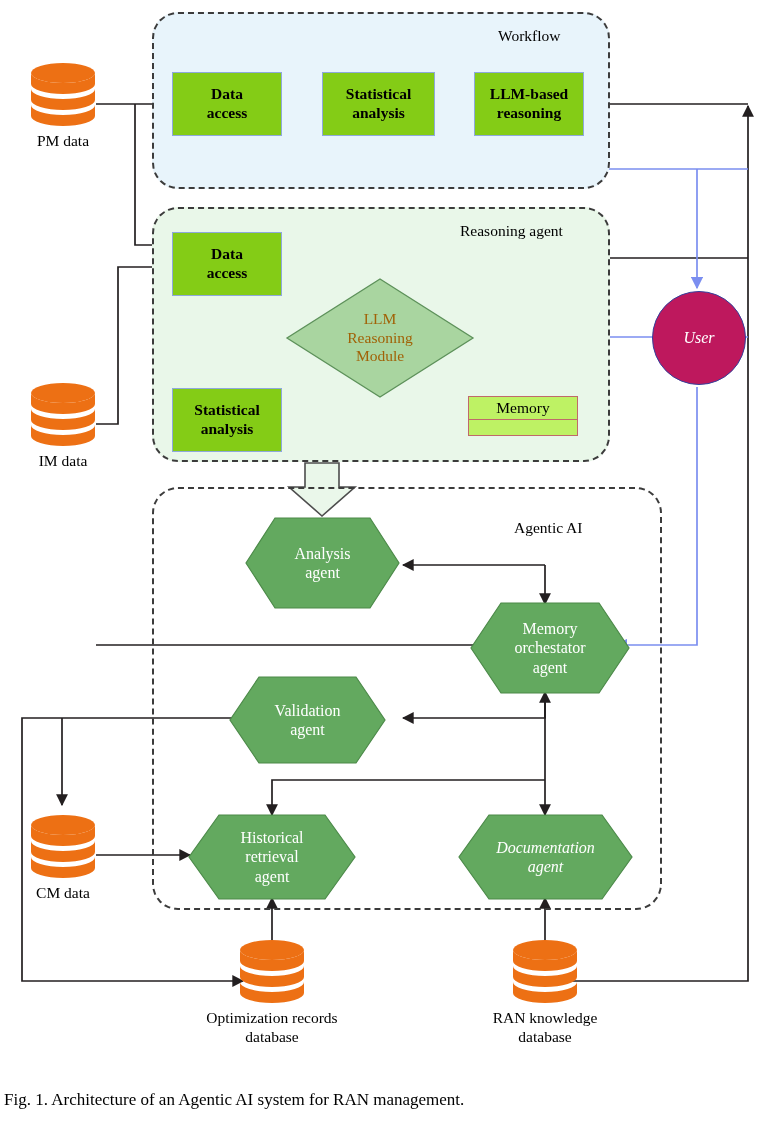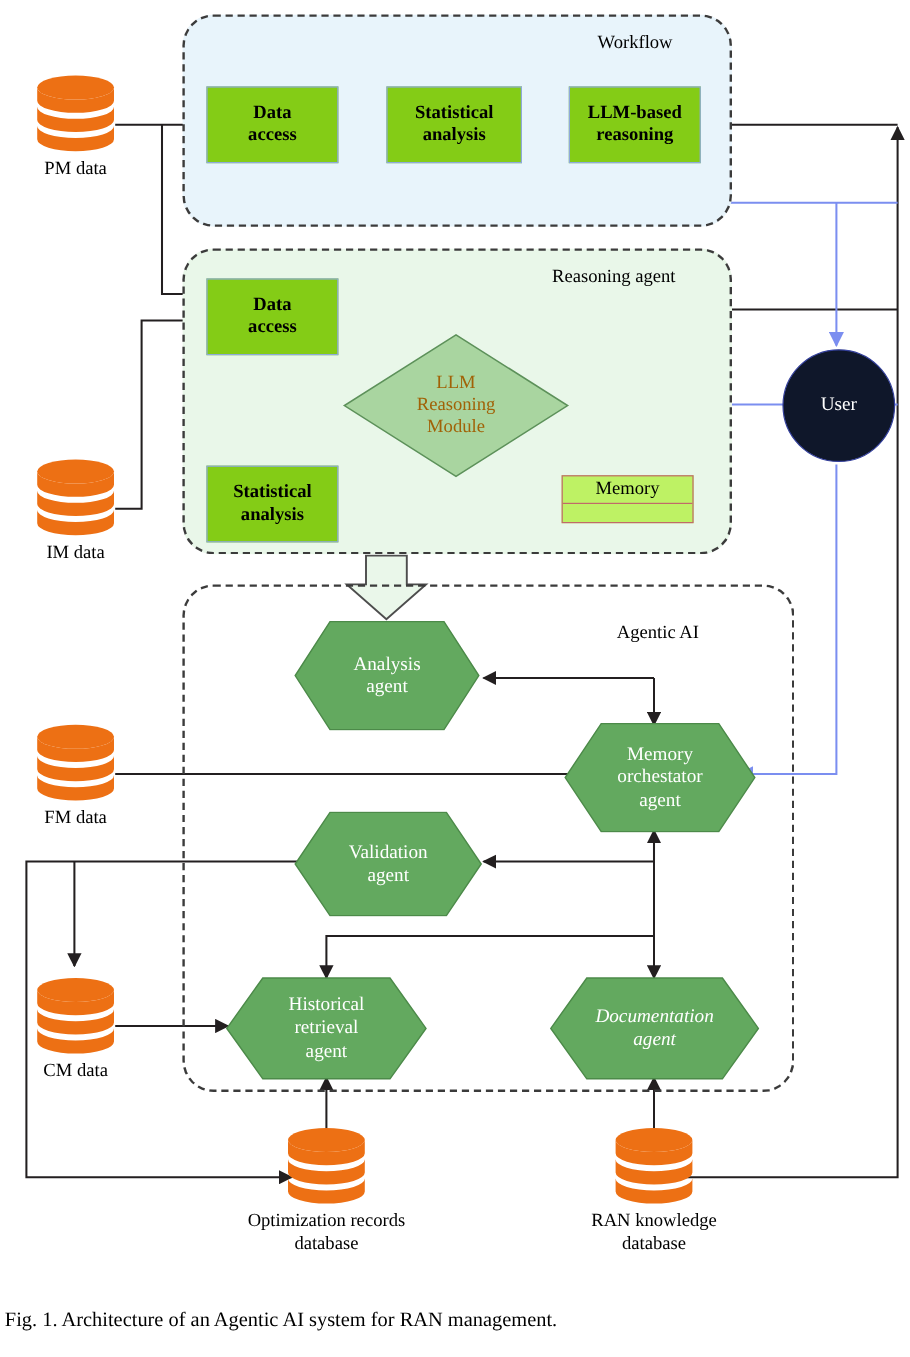--- a/index.html
+++ b/index.html
@@ -29,22 +29,22 @@
   .memory .mhead{height:22px;border-bottom:1.2px solid #c06a6a;display:flex;align-items:center;
                  justify-content:center;font-size:15.5px;}
   .memory .mbody{height:16px;}
 
   
   .hex{position:absolute;}
   .hex .hexlabel{position:absolute;inset:0;display:flex;align-items:center;justify-content:center;
                  text-align:center;color:#ffffff;font-size:16px;line-height:1.2;}
 
   
-  .user{position:absolute;border-radius:50%;background:#0f172a;border:1.3px solid #34409c;
-        display:flex;align-items:center;justify-content:center;color:#fff;font-size:16px;}
+  .user{position:absolute;border-radius:50%;background:#be185d;border:1.3px solid #34409c;
+        display:flex;align-items:center;justify-content:center;color:#fff;font-size:16px;font-style:italic;}
 
   
   .db{position:absolute;}
   .db .dblabel{position:absolute;left:50%;transform:translateX(-50%);white-space:nowrap;
                font-size:15.5px;text-align:center;line-height:1.2;}
   .db .dblabel.two{white-space:normal;width:150px;}
 
   
   .caption{position:absolute;left:4px;top:1090px;width:750px;font-size:17px;color:#000;}
 </style>
@@ -186,21 +186,21 @@
 
   <div class="hex" style="left:470px;top:602px;width:160px;height:92px;">
     <svg width="160" height="92" viewBox="0 0 160 92">
       <polygon points="31,1 129,1 159,46 129,91 31,91 1,46" fill="#63a95f" stroke="#4c8a49" stroke-width="1.2"></polygon>
     </svg>
     <div class="hexlabel">
       <span><span>Memory</span><br><span>orchestator</span><br><span>agent</span></span>
     </div>
   </div>
 
-  <div class="hex" style="left:245px;top:676px;width:157px;height:88px;">
+  <div class="hex" style="left:229px;top:676px;width:157px;height:88px;">
     <svg width="157" height="88" viewBox="0 0 157 88">
       <polygon points="30,1 127,1 156,44 127,87 30,87 1,44" fill="#63a95f" stroke="#4c8a49" stroke-width="1.2"></polygon>
     </svg>
     <div class="hexlabel">
       <span><span>Validation</span><br><span>agent</span></span>
     </div>
   </div>
 
   <div class="hex" style="left:188px;top:814px;width:168px;height:86px;">
     <svg width="168" height="86" viewBox="0 0 168 86">
@@ -237,29 +237,20 @@
   <div class="db" style="left:30px;top:382px;width:66px;height:66px;">
     <svg width="66" height="66" viewBox="0 0 66 66">
       <ellipse cx="33" cy="11" rx="32" ry="10" fill="#ed7014"></ellipse>
       <path d="M1,11 L1,22 a32,10 0 0 0 64,0 L65,11 a32,10 0 0 1 -64,0 Z" fill="#ed7014"></path>
       <path d="M1,27 L1,38 a32,10 0 0 0 64,0 L65,27 a32,10 0 0 1 -64,0 Z" fill="#ed7014"></path>
       <path d="M1,43 L1,54 a32,10 0 0 0 64,0 L65,43 a32,10 0 0 1 -64,0 Z" fill="#ed7014"></path>
     </svg>
     <div class="dblabel" style="top:70px;">IM data</div>
   </div>
 
-  <div class="db" style="left:30px;top:603px;width:66px;height:66px;">
-    <svg width="66" height="66" viewBox="0 0 66 66">
-      <ellipse cx="33" cy="11" rx="32" ry="10" fill="#ed7014"></ellipse>
-      <path d="M1,11 L1,22 a32,10 0 0 0 64,0 L65,11 a32,10 0 0 1 -64,0 Z" fill="#ed7014"></path>
-      <path d="M1,27 L1,38 a32,10 0 0 0 64,0 L65,27 a32,10 0 0 1 -64,0 Z" fill="#ed7014"></path>
-      <path d="M1,43 L1,54 a32,10 0 0 0 64,0 L65,43 a32,10 0 0 1 -64,0 Z" fill="#ed7014"></path>
-    </svg>
-    <div class="dblabel" style="top:70px;">FM data</div>
-  </div>
 
   <div class="db" style="left:30px;top:814px;width:66px;height:66px;">
     <svg width="66" height="66" viewBox="0 0 66 66">
       <ellipse cx="33" cy="11" rx="32" ry="10" fill="#ed7014"></ellipse>
       <path d="M1,11 L1,22 a32,10 0 0 0 64,0 L65,11 a32,10 0 0 1 -64,0 Z" fill="#ed7014"></path>
       <path d="M1,27 L1,38 a32,10 0 0 0 64,0 L65,27 a32,10 0 0 1 -64,0 Z" fill="#ed7014"></path>
       <path d="M1,43 L1,54 a32,10 0 0 0 64,0 L65,43 a32,10 0 0 1 -64,0 Z" fill="#ed7014"></path>
     </svg>
     <div class="dblabel" style="top:70px;">CM data</div>
   </div>

